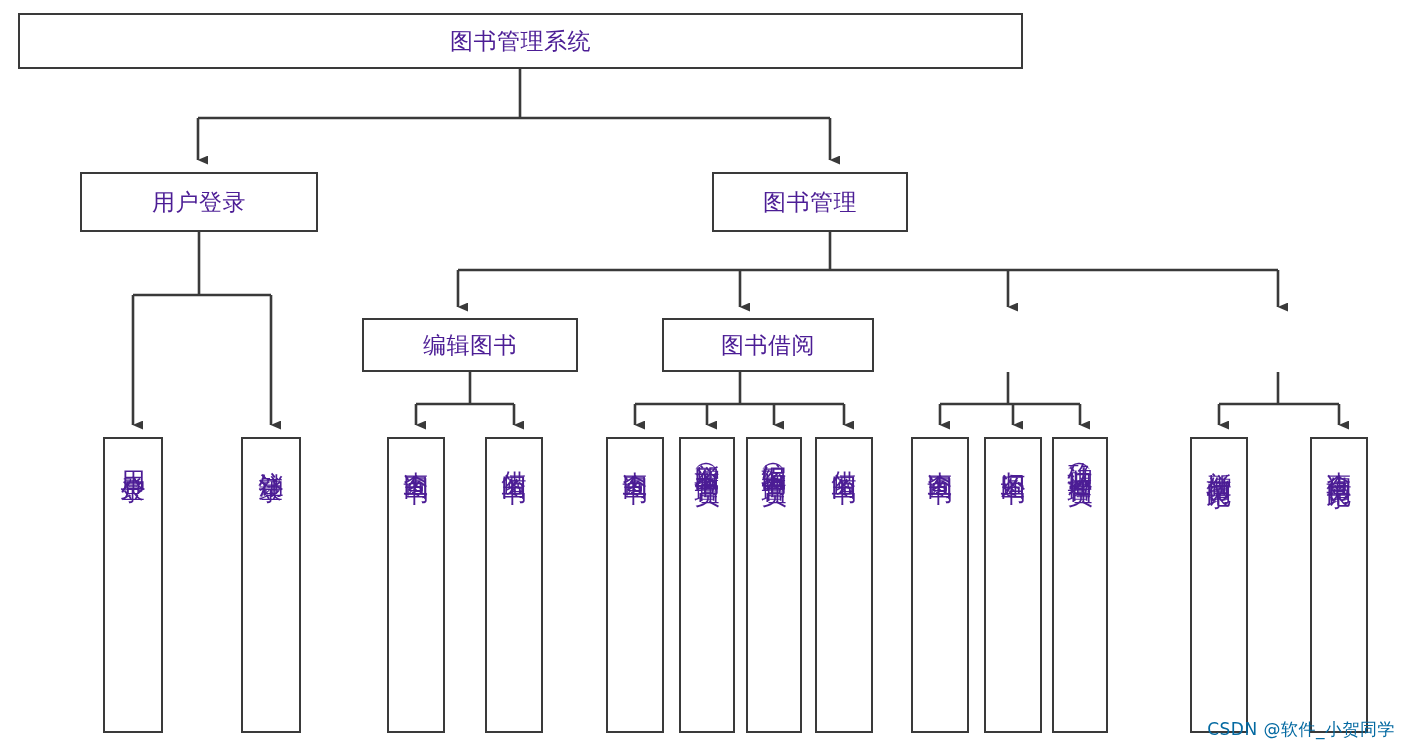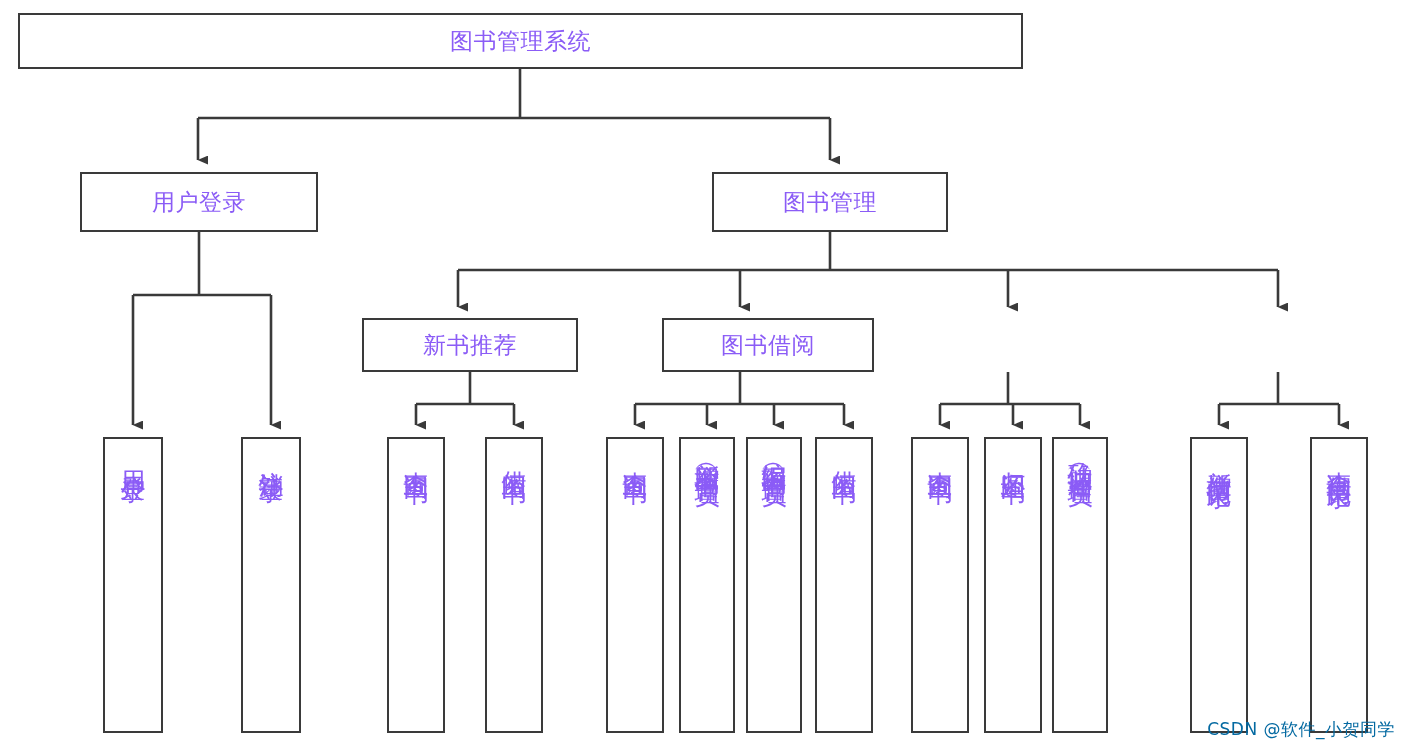--- a/index.html
+++ b/index.html
@@ -26,21 +26,21 @@
     height: 747px;
   }
   .node-box {
     position: absolute;
     box-sizing: border-box;
     background: #ffffff;
     border: 2.4px solid #3a3a3a;
     display: flex;
     align-items: center;
     justify-content: center;
-    color: #8b5cf6;
+    color: #4c1d95;
   }
   .node-label {
     display: block;
     line-height: 1.16;
     letter-spacing: 0.5px;
     white-space: nowrap;
   }
   .horiz .node-label {
     font-size: 23px;
   }
@@ -133,26 +133,26 @@
   </svg>
 
   <div class="node-box horiz" style="left:18px; top:13px; width:1005px; height:56px;">
     <span class="node-label">图书管理系统</span>
   </div>
 
   <div class="node-box horiz" style="left:80px; top:172px; width:238px; height:60px;">
     <span class="node-label">用户登录</span>
   </div>
 
-  <div class="node-box horiz" style="left:712px; top:172px; width:236px; height:60px;">
+  <div class="node-box horiz" style="left:712px; top:172px; width:196px; height:60px;">
     <span class="node-label">图书管理</span>
   </div>
 
   <div class="node-box horiz" style="left:362px; top:318px; width:216px; height:54px;">
-    <span class="node-label">新书推荐</span>
+    <span class="node-label">编辑图书</span>
   </div>
 
   <div class="node-box horiz" style="left:662px; top:318px; width:212px; height:54px;">
     <span class="node-label">图书借阅</span>
   </div>
 
 
 
   <div class="node-box vert" style="left:103px; top:437px; width:60px; height:296px;">
     <span class="node-label">用户登录</span>

